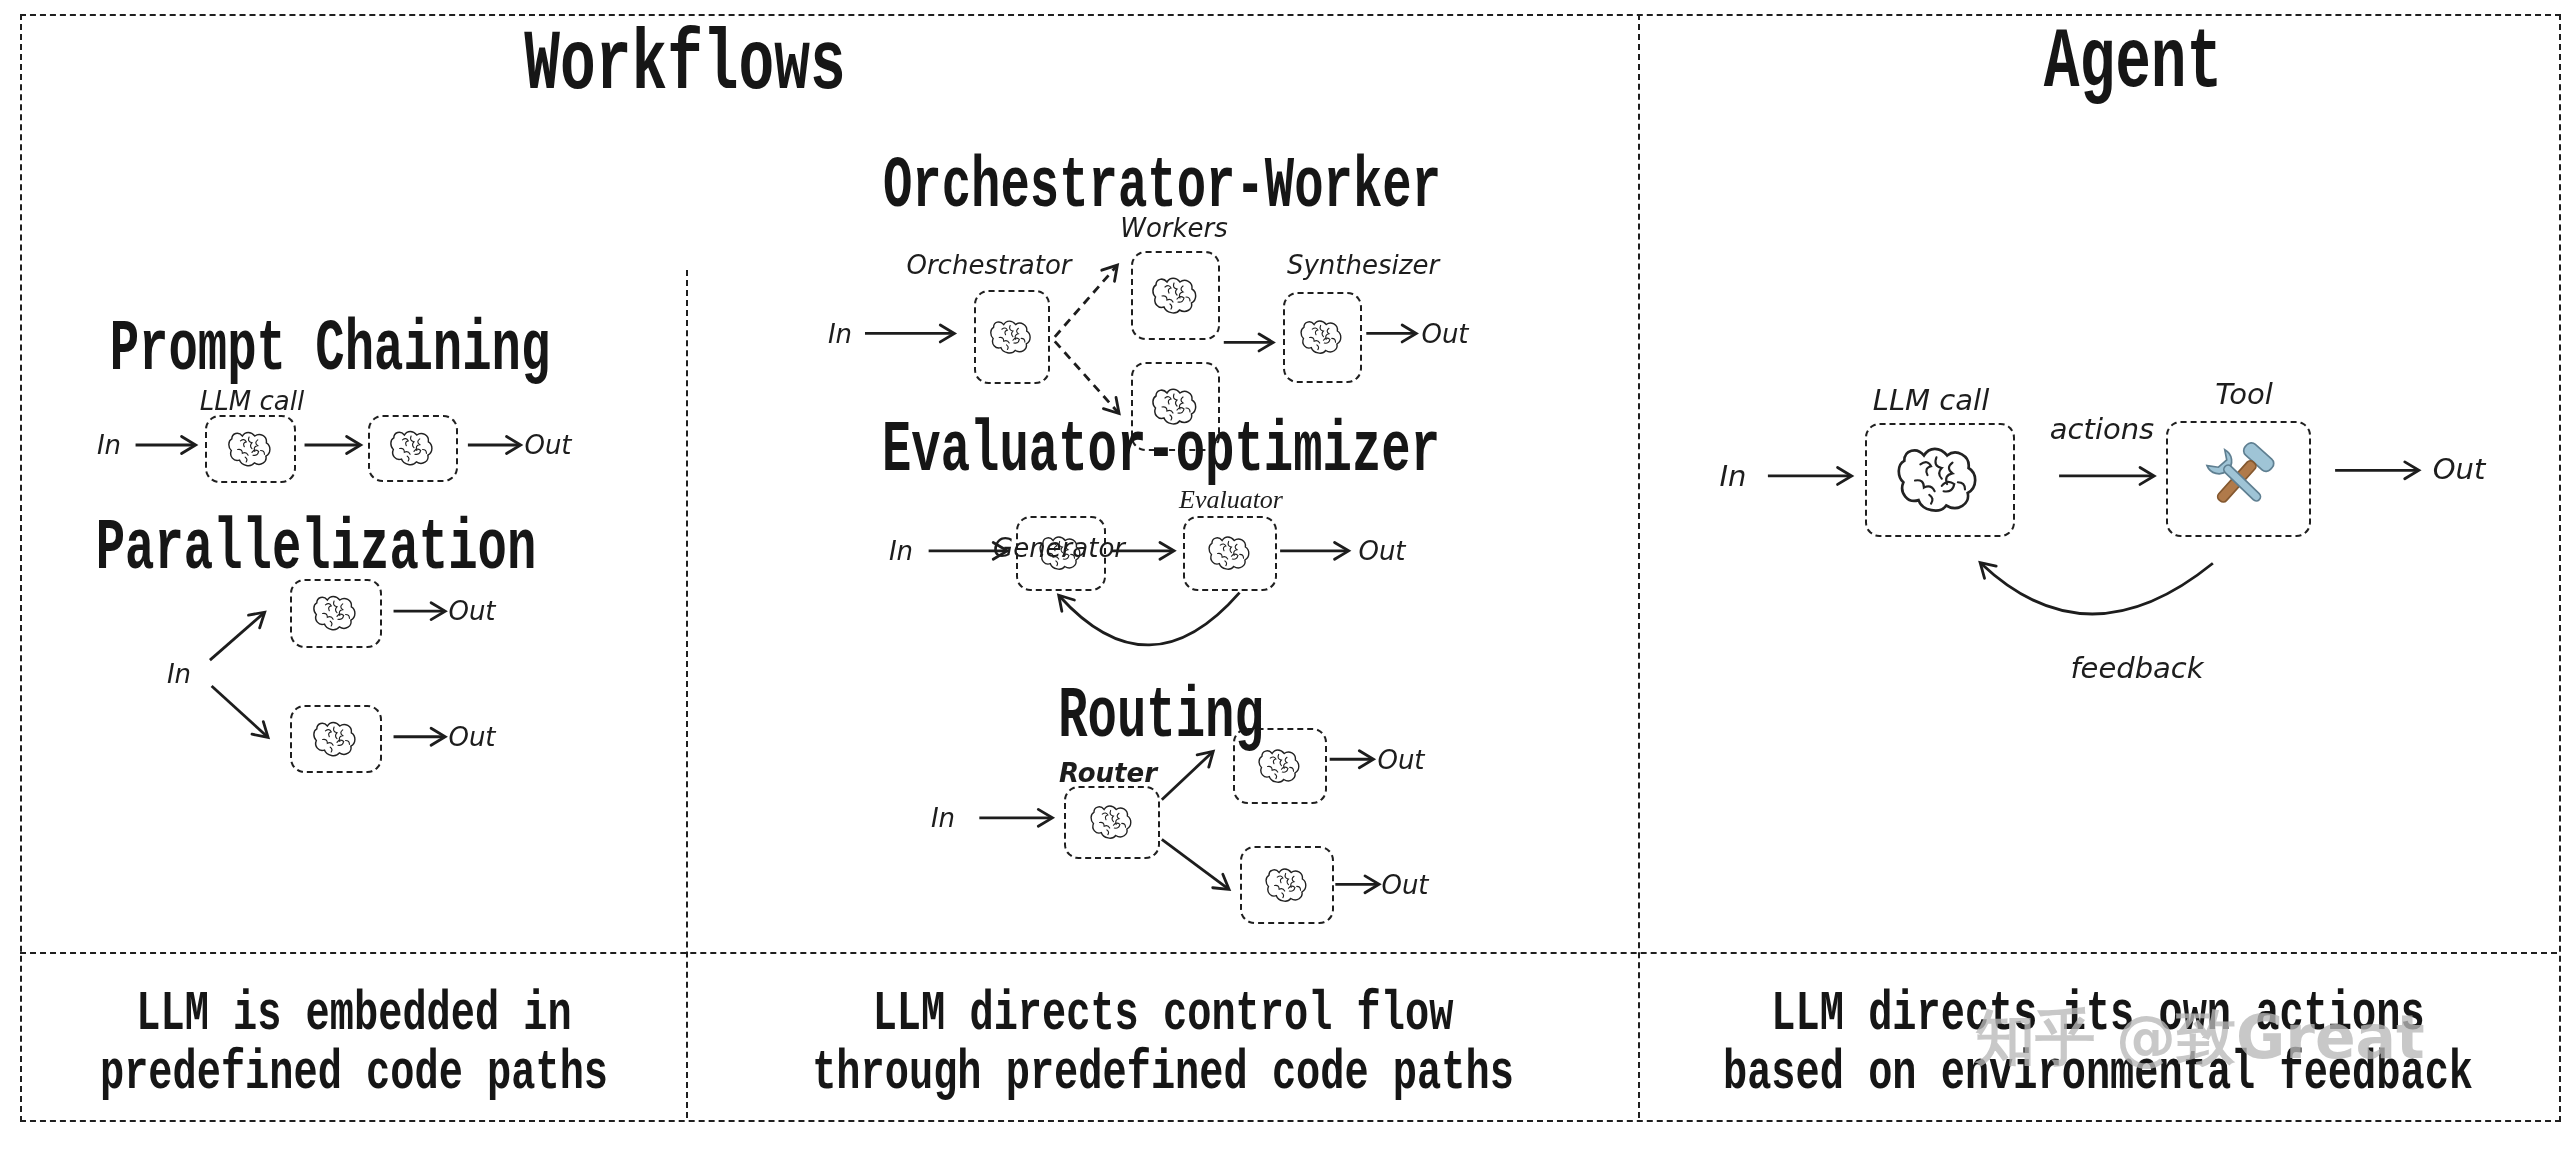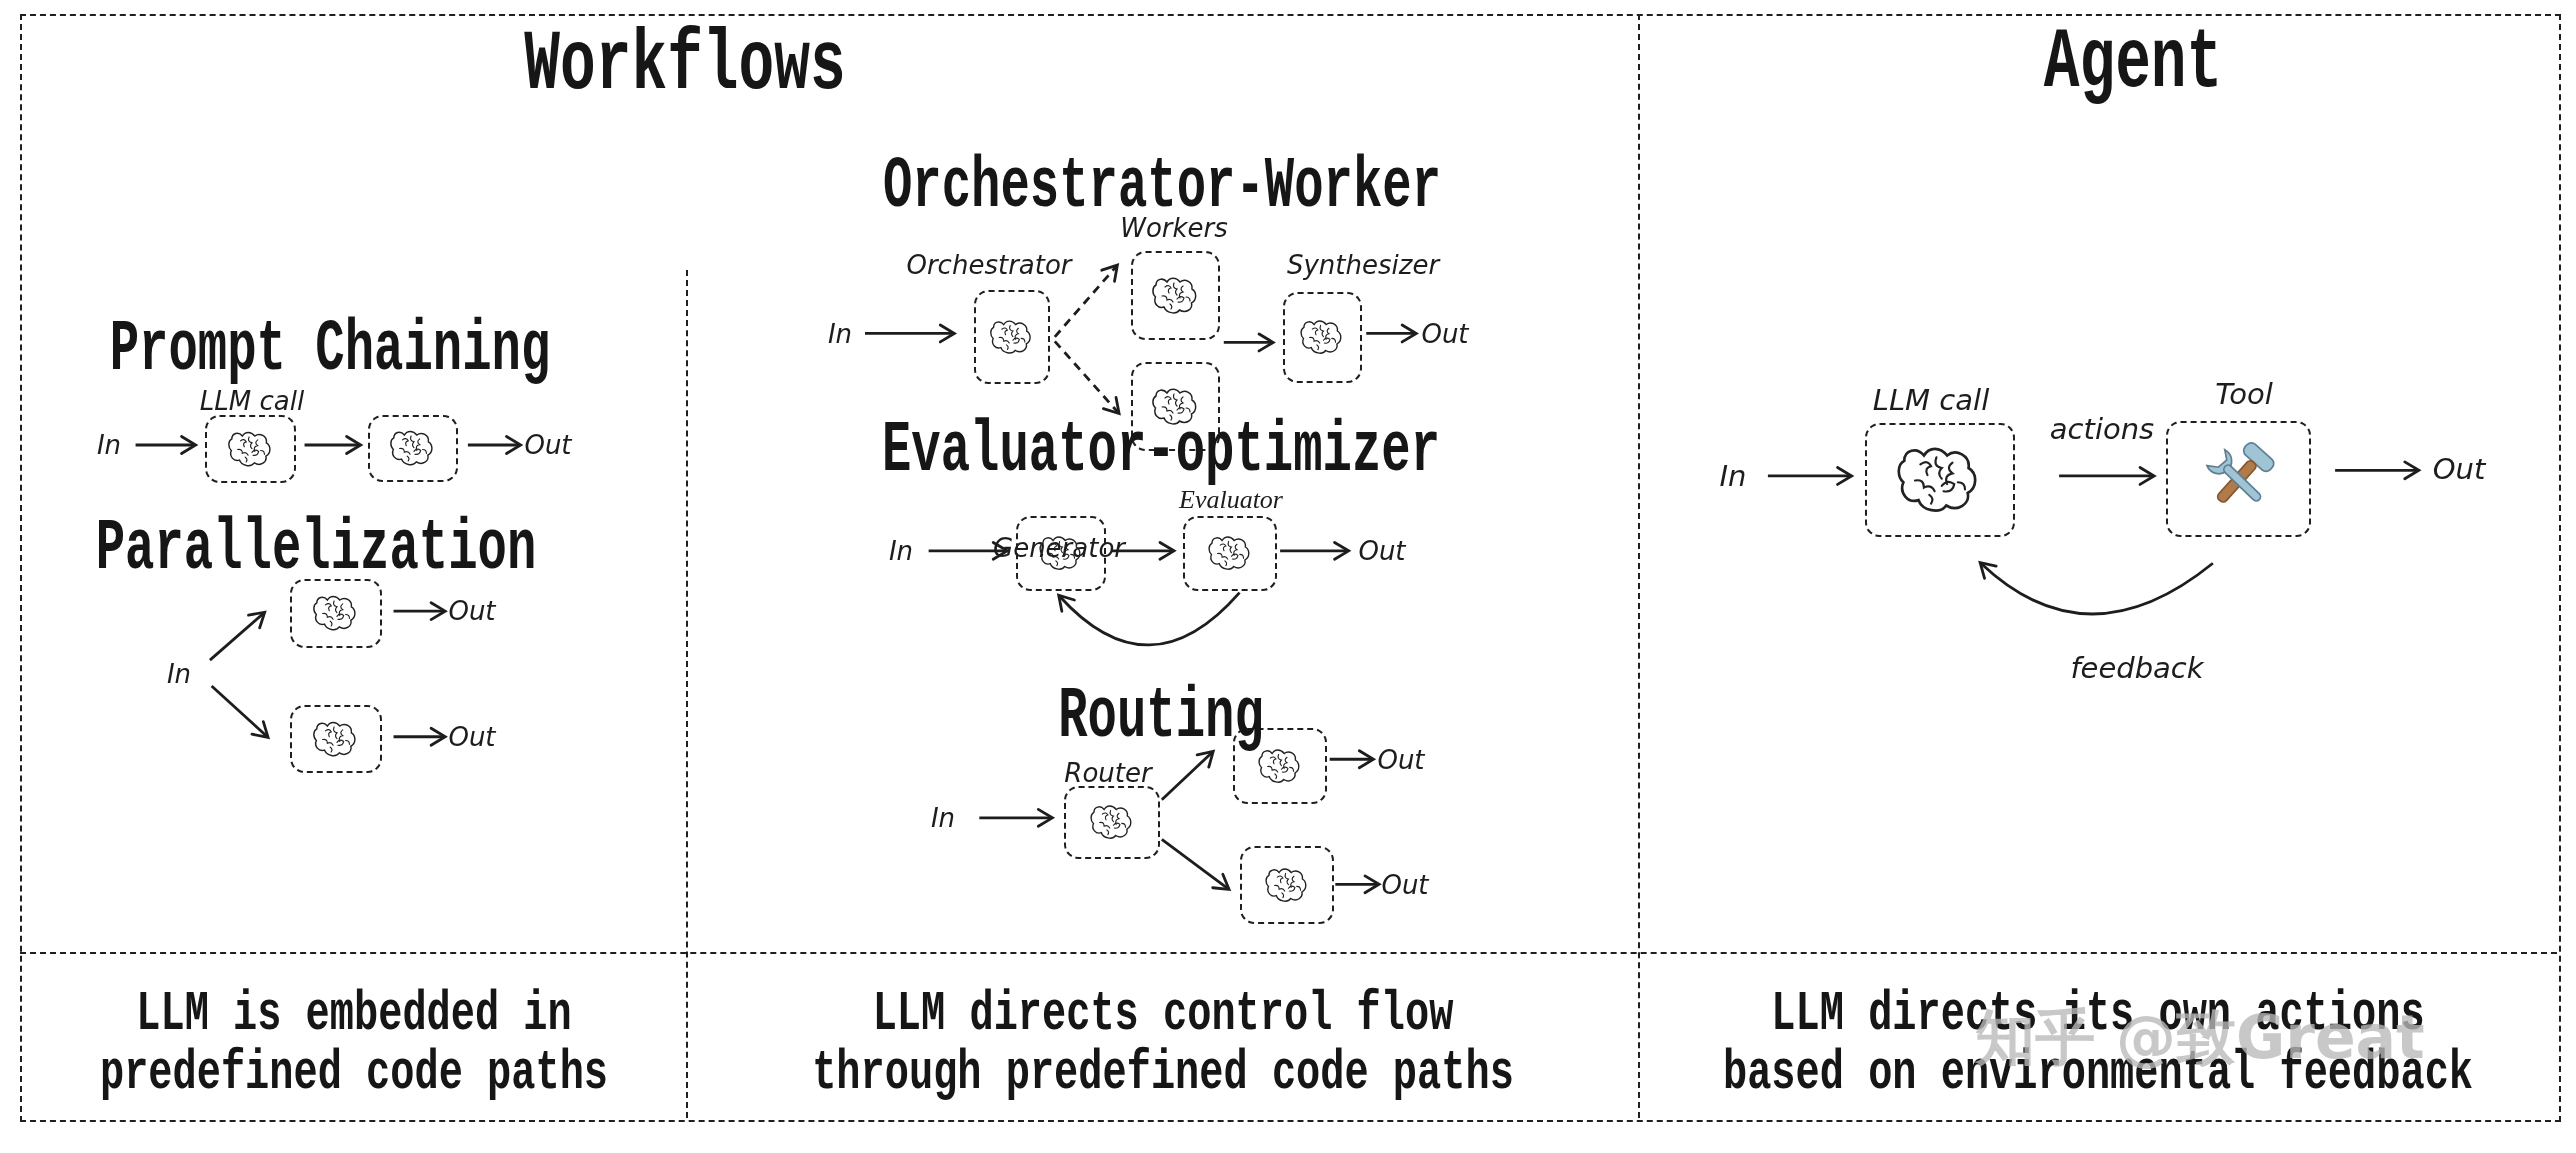--- a/index.html
+++ b/index.html
@@ -158,21 +158,21 @@
       <use href="#brain-sym"></use>
     </svg>
 </div>
 <div class="node" style="left:1183px;top:516px;width:90px;height:71px;">
   <svg width="47" height="39" viewBox="0 0 100 84">
       <use href="#brain-sym"></use>
     </svg>
 </div>
 
 <div class="pos mono heading label" style="left:1161px;top:717px;">Routing</div>
-<div class="pos hand hand-sm label" style="left:1108px;top:773px;">Router</div>
+<div class="pos hand hand-sm label" style="left:1108px;top:773px;font-weight:bold;">Router</div>
 <div class="pos hand hand-sm label" style="left:943px;top:818px;">In</div>
 <div class="pos hand hand-sm label" style="left:1401px;top:760px;">Out</div>
 <div class="pos hand hand-sm label" style="left:1405px;top:885px;">Out</div>
 <div class="node" style="left:1064px;top:786px;width:92px;height:69px;">
   <svg width="47" height="39" viewBox="0 0 100 84">
       <use href="#brain-sym"></use>
     </svg>
 </div>
 <div class="node" style="left:1233px;top:728px;width:90px;height:72px;">
   <svg width="47" height="39" viewBox="0 0 100 84">

